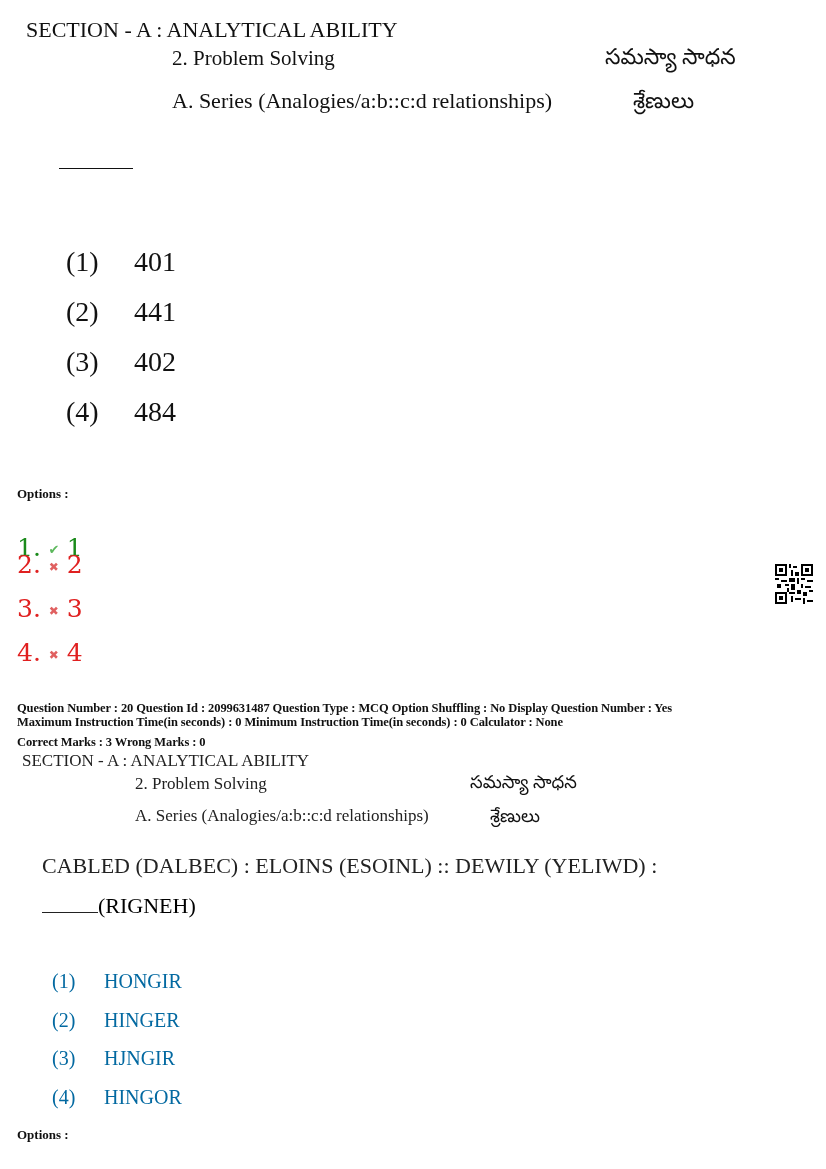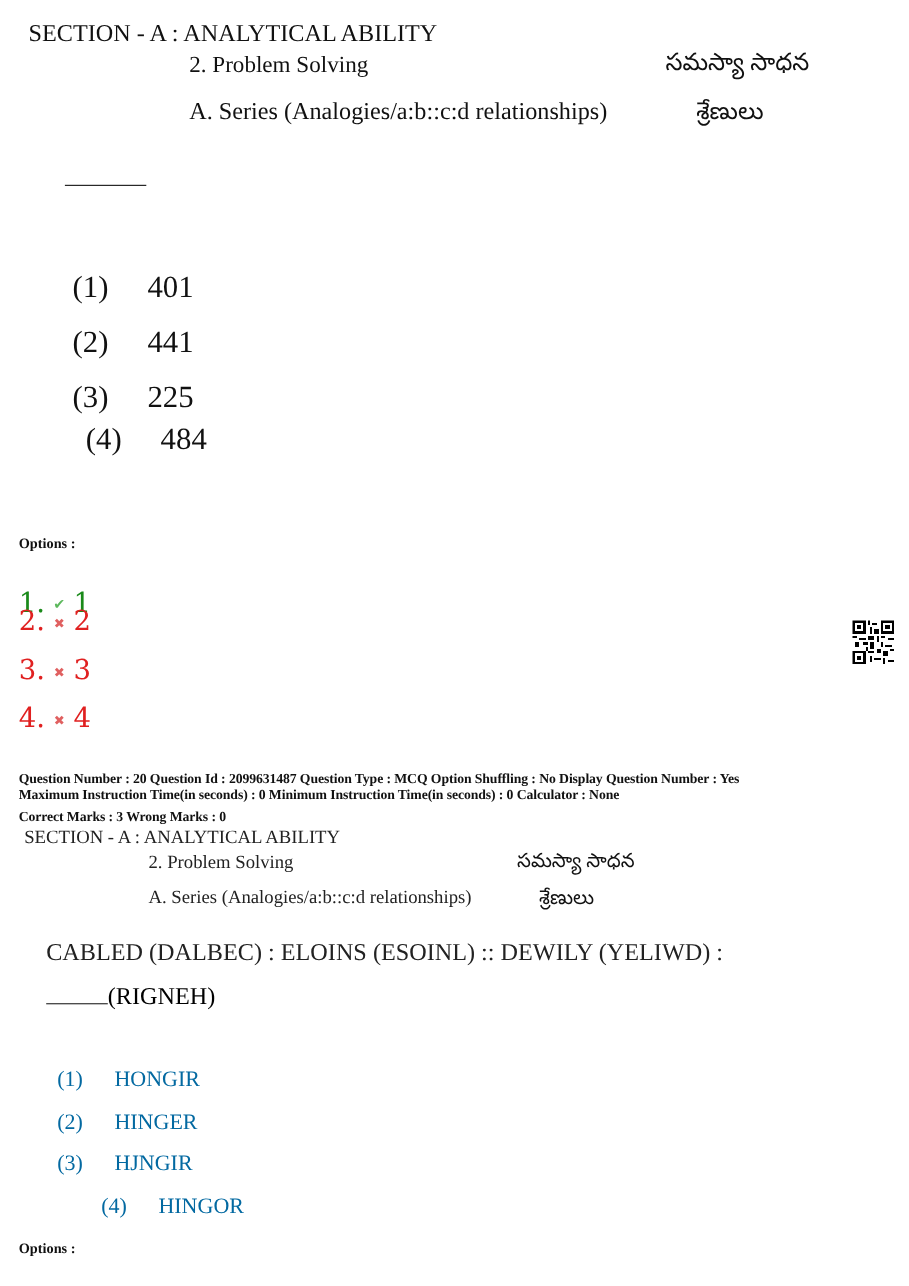--- a/index.html
+++ b/index.html
@@ -50,23 +50,23 @@
   <span class="blank"></span>
 </div>
 
 <div class="abs choice" style="left:66px; top:246px;">
   <span class="num">(1)</span><span>401</span>
 </div>
 <div class="abs choice" style="left:66px; top:296px;">
   <span class="num">(2)</span><span>441</span>
 </div>
 <div class="abs choice" style="left:66px; top:346px;">
-  <span class="num">(3)</span><span>225</span>
+  <span class="num">(3)</span><span>402</span>
 </div>
-<div class="abs choice" style="left:66px; top:384px;margin-left:12px;">
+<div class="abs choice" style="left:66px; top:396px;">
   <span class="num">(4)</span><span>484</span>
 </div>
 
 <div class="abs opts-label" style="left:17px; top:486px;">Options :</div>
 
 <div class="abs ans correct" style="left:17px; top:533px;">
   <span>1.</span><span class="mark">✔</span><span>1</span>
 </div>
 <div class="abs ans wrong" style="left:17px; top:550px;">
   <span>2.</span><span class="mark">✖</span><span>2</span>
@@ -134,17 +134,17 @@
 
 <div class="abs choice2" style="left:52px; top:970px;">
   <span class="num">(1)</span><span>HONGIR</span>
 </div>
 <div class="abs choice2" style="left:52px; top:1009px;">
   <span class="num">(2)</span><span>HINGER</span>
 </div>
 <div class="abs choice2" style="left:52px; top:1047px;">
   <span class="num">(3)</span><span>HJNGIR</span>
 </div>
-<div class="abs choice2" style="left:52px; top:1086px;margin-left:40px;">
+<div class="abs choice2" style="left:52px; top:1086px;">
   <span class="num">(4)</span><span>HINGOR</span>
 </div>
 
 <div class="abs opts-label" style="left:17px; top:1127px;">Options :</div>
 
 </body></html>

